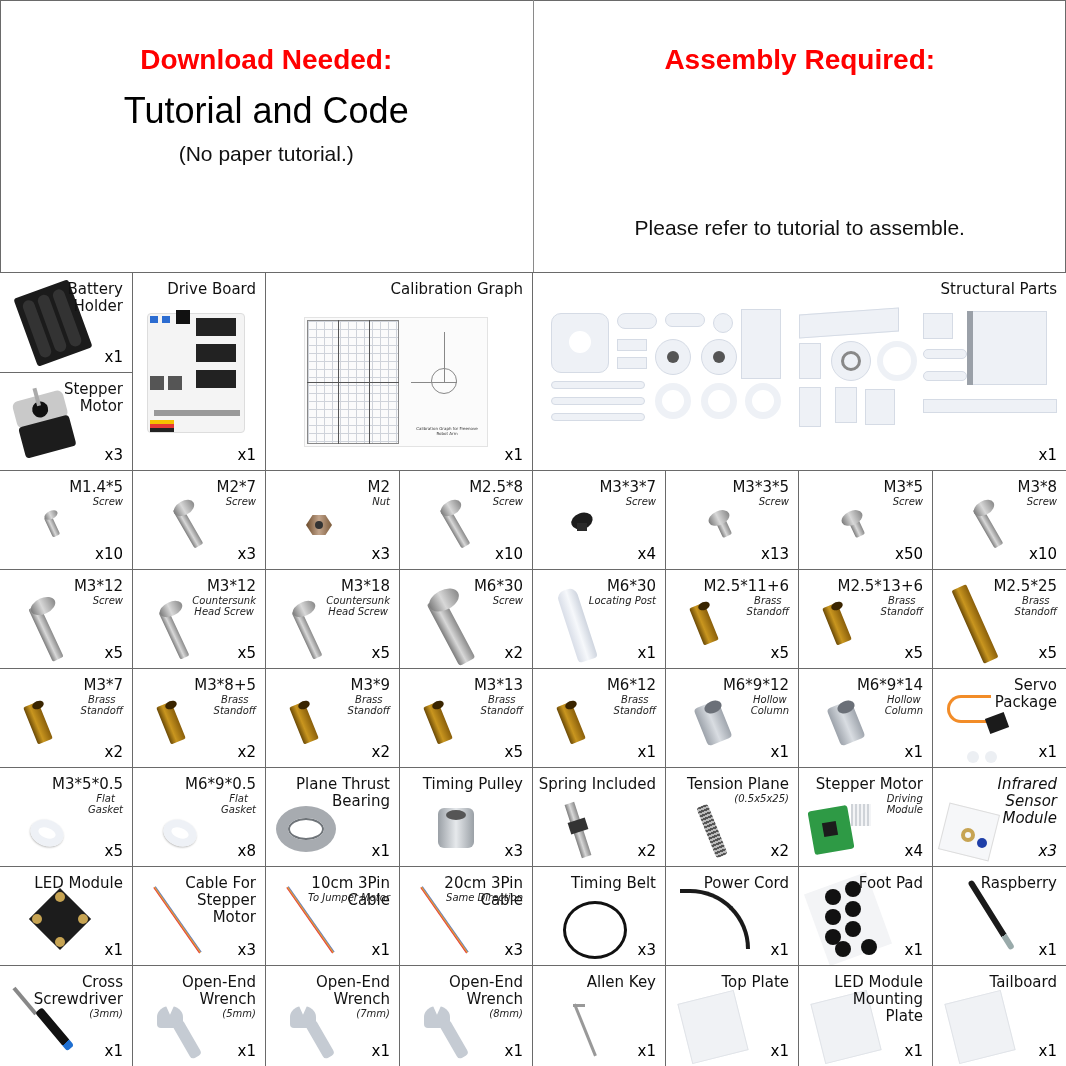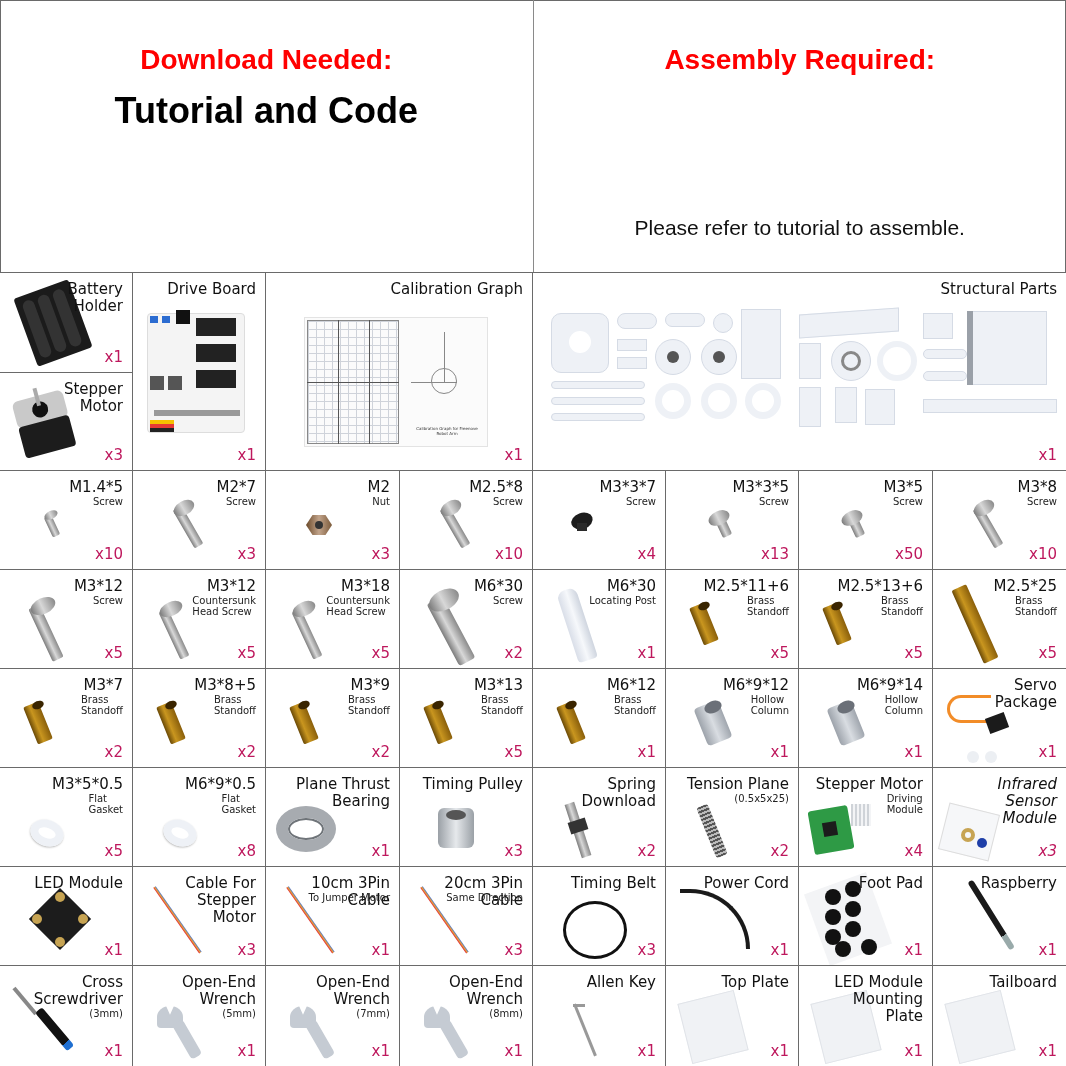--- a/index.html
+++ b/index.html
@@ -6,45 +6,46 @@
   html, body { width: 1066px; height: 1066px; background: #ffffff; overflow: hidden; }
   body { position: relative; font-family: "DejaVu Sans", "Liberation Sans", sans-serif; color: #111; }
 
   .frame { position: absolute; left: 0; top: 0; width: 1066px; height: 1066px; border: 1px solid #6a6a6a; }
 
   
   .banner { position: absolute; left: 0; top: 0; width: 1066px; height: 273px; display: flex; border-bottom: 1px solid #6a6a6a; }
   .banner-col { flex: 1; position: relative; border-right: 1px solid #8a8a8a; text-align: center; font-family: "Liberation Sans", sans-serif; }
   .banner-col:last-child { border-right: none; }
   .banner-red { position: absolute; left: 0; right: 0; top: 44px; color: #ff0000; font-weight: bold; font-size: 28px; }
-  .banner-big { position: absolute; left: 0; right: 0; top: 86px; color: #000; font-weight: bold; font-size: 36px; line-height: 50px; }
+  .banner-big { position: absolute; left: 0; right: 0; top: 86px; color: #000; font-weight: normal; font-size: 36px; line-height: 50px; }
   .banner-sub { position: absolute; left: 0; right: 0; top: 142px; font-size: 21px; color: #111; }
   .banner-note { position: absolute; left: 0; right: 0; top: 216px; font-size: 21px; color: #111; }
 
   
   .cell { position: absolute; border-right: 1px solid #6a6a6a; border-bottom: 1px solid #6a6a6a; overflow: hidden; background: #fff; }
   .cell .name { position: absolute; right: 9px; top: 8px; text-align: right; font-size: 15px; line-height: 17px; color: #111; white-space: pre-line; }
-  .cell .desc { position: absolute; right: 9px; top: 26px; text-align: left; font-size: 10px; line-height: 11px; color: #222; white-space: pre-line; }
-  .cell .qty { position: absolute; right: 9px; bottom: 6px; font-size: 15px; color: #be185d; }
+  .cell .desc { position: absolute; right: 9px; top: 26px; text-align: center; font-size: 10px; line-height: 11px; color: #222; white-space: pre-line; font-style: italic; }
+  .cell .qty { position: absolute; right: 9px; bottom: 6px; font-size: 15px; color: #000000; }
   .cell .pic { position: absolute; }
 
   
   .metal { background: linear-gradient(90deg,#7c7c7c,#d8d8d8 45%,#8a8a8a); }
   .brass { background: linear-gradient(90deg,#6b4a07,#c9961f 40%,#8a5f0b); }
   .plastic { background: #eef1f6; border: 1px solid #d5dbe5; }
 </style>
 </head>
 <body>
 
 <div class="frame"></div>
 
 <div class="banner">
   <div class="banner-col">
     <div class="banner-red">Download Needed:</div>
     <div class="banner-big">Tutorial and Code</div>
+    <div class="banner-sub">(No paper tutorial.)</div>
   </div>
   <div class="banner-col">
     <div class="banner-red">Assembly Required:</div>
     <div class="banner-note">Please refer to tutorial to assemble.</div>
   </div>
 </div>
 
 <div class="cell" style="left:0;top:273px;width:133px;height:100px;">
   <div class="pic" style="left:24px;top:14px;width:58px;height:72px;background:#1b1b1b;border-radius:3px;transform:rotate(-20deg);">
     <div style="position:absolute;left:6px;top:6px;width:12px;height:60px;background:#333;border-radius:6px;"></div>
@@ -405,21 +406,21 @@
       </div>
       <div class="name">Timing Pulley</div>
       <div class="desc" style="top:25px"></div>
       <div class="qty">x3</div>
     </div>
     <div class="cell" style="left: 533px; top: 768px; width: 133px; height: 99px;">
       <div class="pic" style="left:0;top:0;width:100%;height:100%;">
         <div class="metal" style="position:absolute;left:40px;top:34px;width:10px;height:56px;transform:rotate(-18deg);"></div>
         <div style="position:absolute;left:36px;top:52px;width:18px;height:12px;background:#333;transform:rotate(-18deg);"></div>
       </div>
-      <div class="name">Spring Download</div>
+      <div class="name">Spring Included</div>
       <div class="desc" style="top:25px"></div>
       <div class="qty">x2</div>
     </div>
     <div class="cell" style="left: 666px; top: 768px; width: 133px; height: 99px;">
       <div class="pic" style="left:0;top:0;width:100%;height:100%;">
         <div style="position:absolute;left:40px;top:36px;width:12px;height:54px;background:repeating-linear-gradient(0deg,#555 0 2px,#bbb 2px 4px);border-radius:3px;transform:rotate(-22deg);"></div>
       </div>
       <div class="name">Tension Plane</div>
       <div class="desc" style="top:25px">(0.5x5x25)</div>
       <div class="qty">x2</div>

